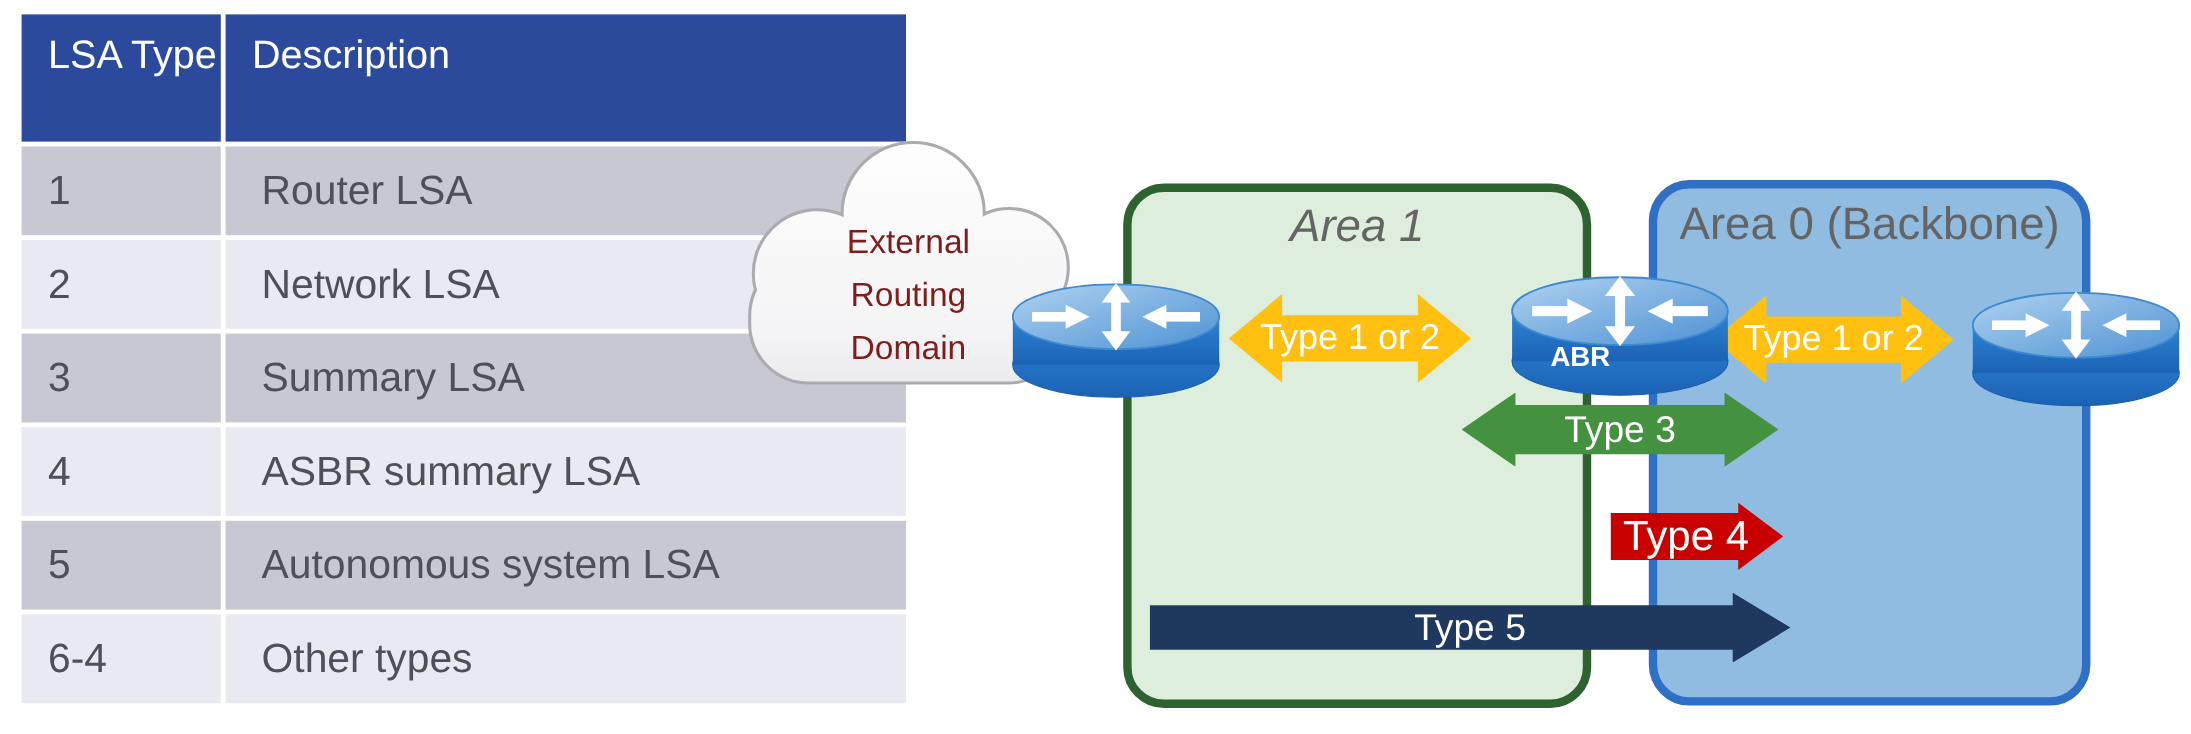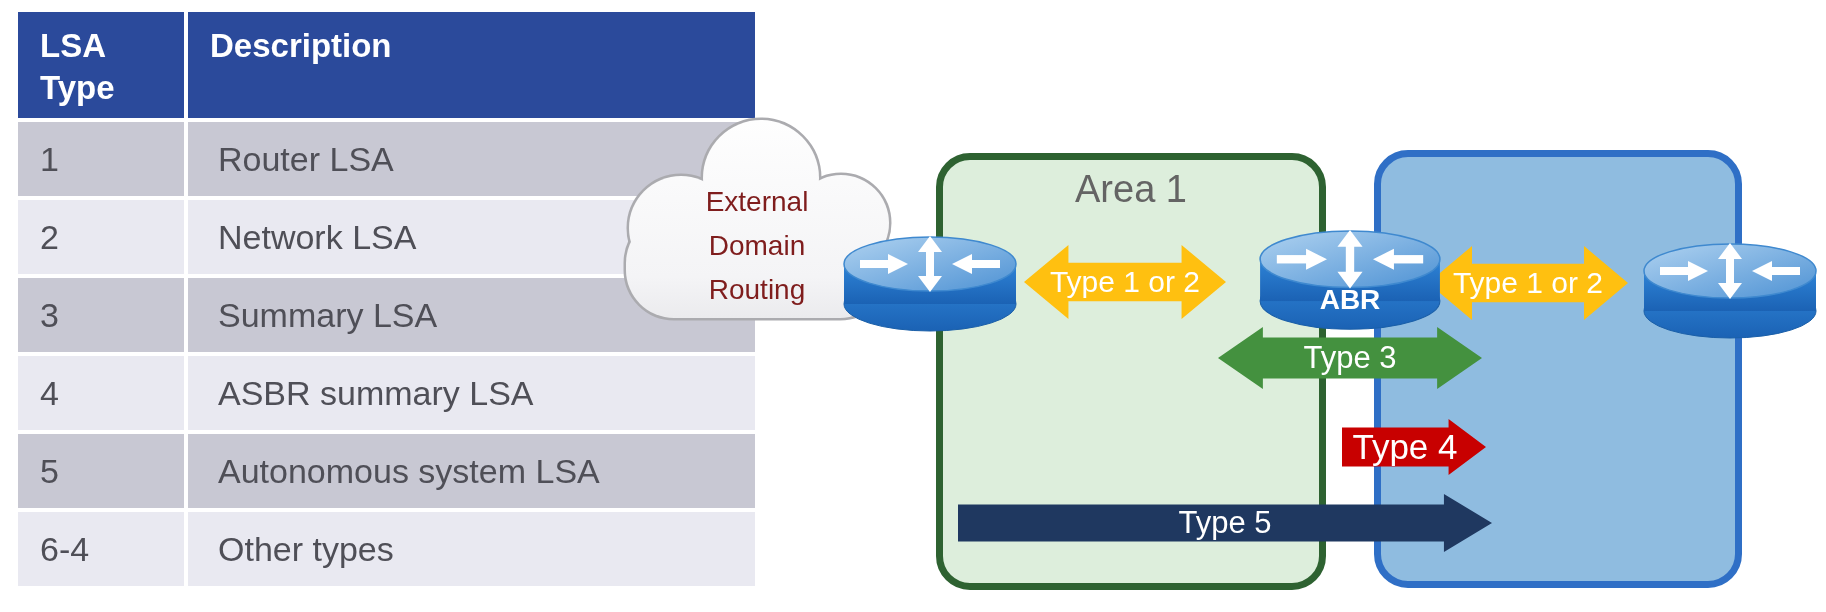--- a/index.html
+++ b/index.html
@@ -6,42 +6,42 @@
   body{font-family:"Liberation Sans",sans-serif;}
   #stage{position:relative;width:1826px;height:612px;background:#fff;overflow:hidden;}
 
   
   .lsa-table{
     position:absolute;left:18px;top:12px;width:737px;
     display:grid;grid-template-columns:166px 1fr;
     column-gap:4px;row-gap:4px;z-index:1;
   }
   .lsa-table .th{
-    background:var(--header-bg);color:#fff;font-weight:bold;
+    background:var(--header-bg);color:#fff;font-weight:normal;
     font-size:33px;line-height:42px;height:106px;
     padding:13px 0 0 22px;box-sizing:border-box;
   }
   .lsa-table .td{
     height:74px;display:flex;align-items:center;
     font-size:34px;color:var(--cell-text);
     padding-left:22px;box-sizing:border-box;
   }
   .lsa-table .td.desc{padding-left:30px;}
   .lsa-table .row-dark{background:var(--row-dark);}
   .lsa-table .row-light{background:var(--row-light);}
 
   
   .area{position:absolute;box-sizing:border-box;border-radius:34px;z-index:2;}
   #area1{left:936px;top:153px;width:390px;height:437px;
     background:var(--area1-fill);border:7px solid var(--area1-border);}
   #area0{left:1374px;top:150px;width:368px;height:438px;
     background:var(--area0-fill);border:7px solid var(--area0-border);}
   .area-label{position:absolute;z-index:3;text-align:center;
     font-size:38px;color:var(--label-gray);}
-  #area1-label{left:936px;top:168px;width:390px;}
+  #area1-label{left:936px;top:168px;width:390px;font-style:italic;}
   #area0-label{left:1374px;top:166px;width:368px;}
 
   
   .arrow{position:absolute;z-index:4;display:flex;align-items:center;
     justify-content:center;color:#fff;font-weight:normal;}
   #arrow-t12-left{left:1024px;top:245px;width:202px;height:74px;
     background:var(--arrow-yellow);font-size:30px;
     clip-path:polygon(0% 50%,22% 0%,22% 24%,78% 24%,78% 0%,100% 50%,78% 100%,78% 76%,22% 76%,22% 100%);}
   #arrow-t12-right{left:1428px;top:246px;width:200px;height:74px;
     background:var(--arrow-yellow);font-size:30px;
@@ -60,22 +60,22 @@
   
   #cloud{position:absolute;left:596px;top:103px;width:322px;height:232px;z-index:5;}
   #cloud-text{position:absolute;left:596px;top:180px;width:322px;z-index:6;
     text-align:center;font-size:28px;line-height:44px;color:#7f1d1d;}
 
   
   .router{position:absolute;z-index:7;}
   #router-external{left:842px;top:228px;width:176px;height:104px;}
   #router-abr{left:1258px;top:221px;width:184px;height:110px;}
   #router-right{left:1642px;top:235px;width:176px;height:104px;}
-  #abr-label{position:absolute;left:1258px;top:284px;width:184px;z-index:8;
-    text-align:center;font-size:28px;font-weight:bold;color:#fff;}
+  #abr-label{position:absolute;left:1292px;top:284px;width:184px;z-index:8;
+    font-size:23px;font-weight:bold;color:#fff;}
   .hidden-defs{position:absolute;width:0;height:0;}
 </style>
 </head>
 <body>
 
 <div id="stage">
 
   <svg class="hidden-defs" aria-hidden="true">
     <defs>
       <linearGradient id="cloudGrad" x1="0" y1="0" x2="0" y2="232" gradientUnits="userSpaceOnUse">
@@ -108,20 +108,21 @@
       <div class="td desc row-light">ASBR summary LSA</div>
       <div class="td row-dark">5</div>
       <div class="td desc row-dark">Autonomous system LSA</div>
       <div class="td row-light">6-4</div>
       <div class="td desc row-light">Other types</div>
     </div>
 
   <div class="area" id="area1"></div>
   <div class="area" id="area0"></div>
   <div class="area-label" id="area1-label">Area 1</div>
+  <div class="area-label" id="area0-label">Area 0 (Backbone)</div>
 
   <div class="arrow" id="arrow-t12-left">
       <span>Type 1 or 2</span>
     </div>
   <div class="arrow" id="arrow-t12-right">
       <span>Type 1 or 2</span>
     </div>
   <div class="arrow" id="arrow-t3">
       <span>Type 3</span>
     </div>
@@ -141,22 +142,22 @@
     </g>
     <g fill="url(#cloudGrad)">
       <circle cx="85" cy="125" r="52"></circle>
       <circle cx="165" cy="75" r="58"></circle>
       <circle cx="245" cy="120" r="48"></circle>
       <rect x="30" y="112" width="262" height="103" rx="48"></rect>
     </g>
   </svg>
   <div id="cloud-text">
     <div>External</div>
+    <div>Routing</div>
     <div>Domain</div>
-    <div>Routing</div>
   </div>
 
   <svg class="router" id="router-external" viewBox="0 0 176 104">
     <ellipse cx="88" cy="76" rx="86" ry="27" fill="url(#routerBodyGrad)" stroke="#1A5FA8" stroke-width="1"></ellipse>
     <rect x="2" y="36" width="172" height="40" fill="url(#routerBodyGrad)"></rect>
     <ellipse cx="88" cy="36" rx="86" ry="27" fill="url(#routerTopGrad)" stroke="#3F89CF" stroke-width="1.5"></ellipse>
     <g fill="#fff">
       <rect x="84" y="22" width="8" height="28"></rect>
       <polygon points="88,8 76,24 100,24"></polygon>
       <polygon points="88,64 76,48 100,48"></polygon>

